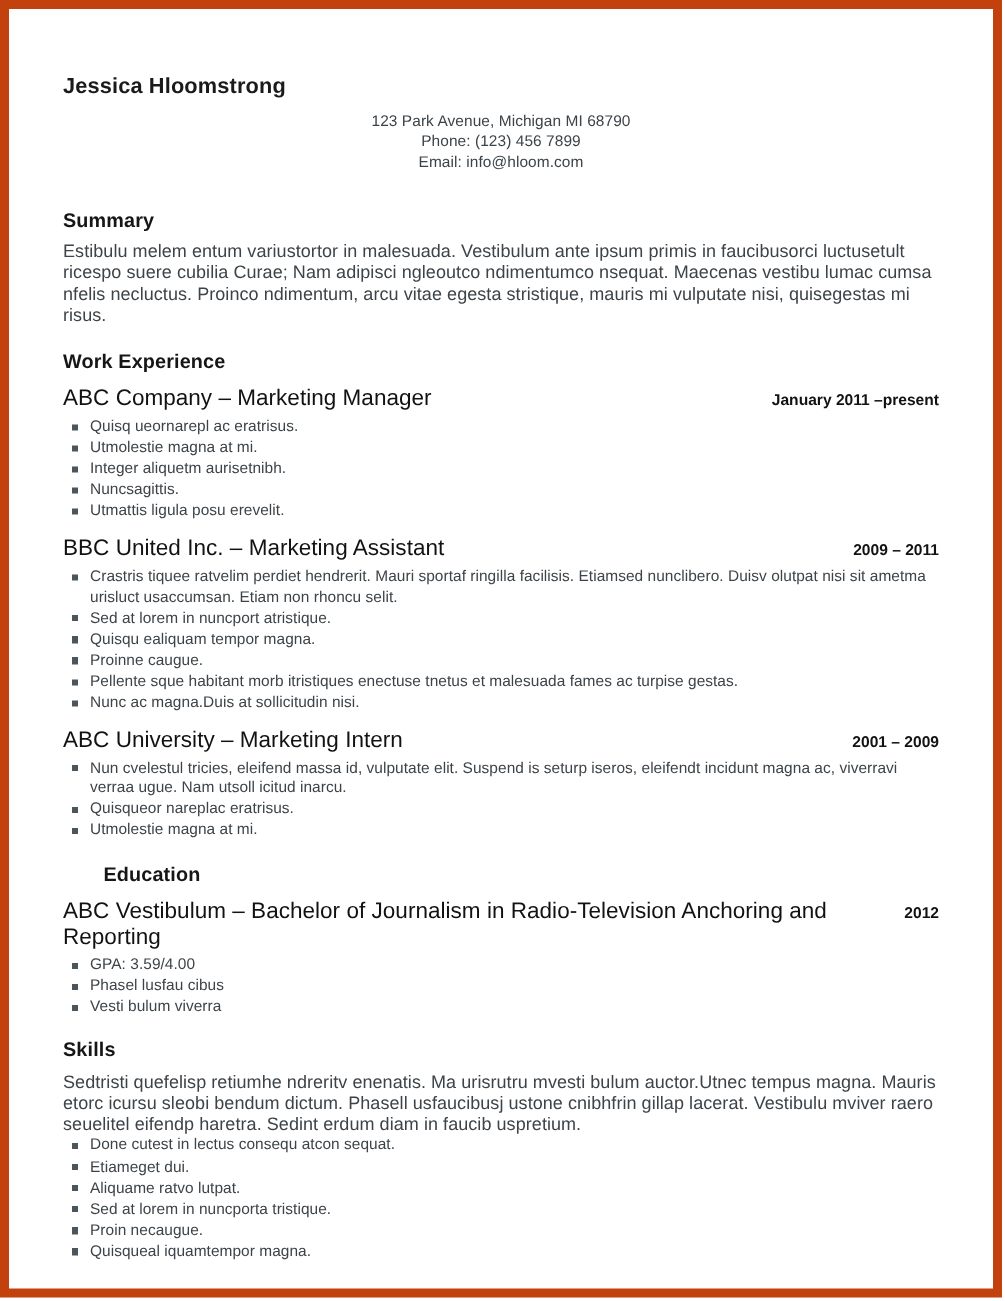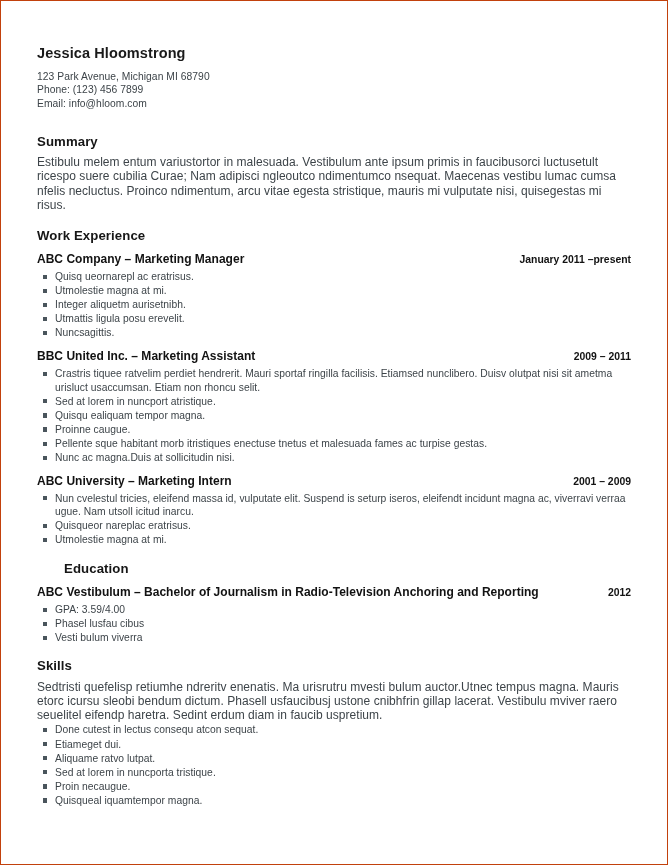--- a/index.html
+++ b/index.html
@@ -12,40 +12,41 @@
     height: 867px;
     font-family: "Liberation Sans", sans-serif;
     -webkit-font-smoothing: antialiased;
   }
   .page {
     position: relative;
     width: 668px;
     height: 865px;
     box-sizing: border-box;
     background: #ffffff;
-    border: 1px solid #c2410c;
+    border: 6px solid #c2410c;
     overflow: hidden;
   }
   .sheet {
     padding: 44px 36px 0 36px;
   }
 
   
   .name {
     font-size: 14.5px;
     font-weight: bold;
     color: #1a1a1a;
     letter-spacing: 0.1px;
     margin: 0 0 9px 0;
   }
   .contact-line {
     font-size: 10.3px;
     color: #3d4449;
     line-height: 13.4px;
     letter-spacing: 0.05px;
+    text-align: center;
   }
 
   
   .section-heading {
     font-size: 13.2px;
     font-weight: bold;
     color: #161616;
     letter-spacing: 0.1px;
     margin: 0;
   }
@@ -66,22 +67,22 @@
   .sec-skills + .para { margin-top: 7px; }
 
   
   .entry-head {
     display: flex;
     justify-content: space-between;
     align-items: baseline;
     margin-top: 9px;
   }
   .entry-title {
-    font-size: 12px;
-    font-weight: bold;
+    font-size: 15px;
+    font-weight: normal;
     color: #121212;
     letter-spacing: 0.02px;
   }
   .entry-date {
     font-size: 10.4px;
     font-weight: bold;
     color: #121212;
     white-space: nowrap;
     padding-left: 10px;
   }
@@ -132,22 +133,22 @@
 
     <div>
       <div class="entry-head">
         <span class="entry-title">ABC Company – Marketing Manager</span>
         <span class="entry-date">January 2011 –present</span>
       </div>
       <ul class="bullets">
         <li>Quisq ueornarepl ac eratrisus.</li>
         <li>Utmolestie magna at mi.</li>
         <li>Integer aliquetm aurisetnibh.</li>
+        <li>Nuncsagittis.</li>
         <li>Utmattis ligula posu erevelit.</li>
-        <li>Nuncsagittis.</li>
       </ul>
     </div>
 
     <div>
       <div class="entry-head">
         <span class="entry-title">BBC United Inc. – Marketing Assistant</span>
         <span class="entry-date">2009 – 2011</span>
       </div>
       <ul class="bullets">
         <li>Crastris tiquee ratvelim perdiet hendrerit. Mauri sportaf ringilla facilisis. Etiamsed nunclibero. Duisv olutpat nisi sit ametma urisluct usaccumsan. Etiam non rhoncu selit.</li>

